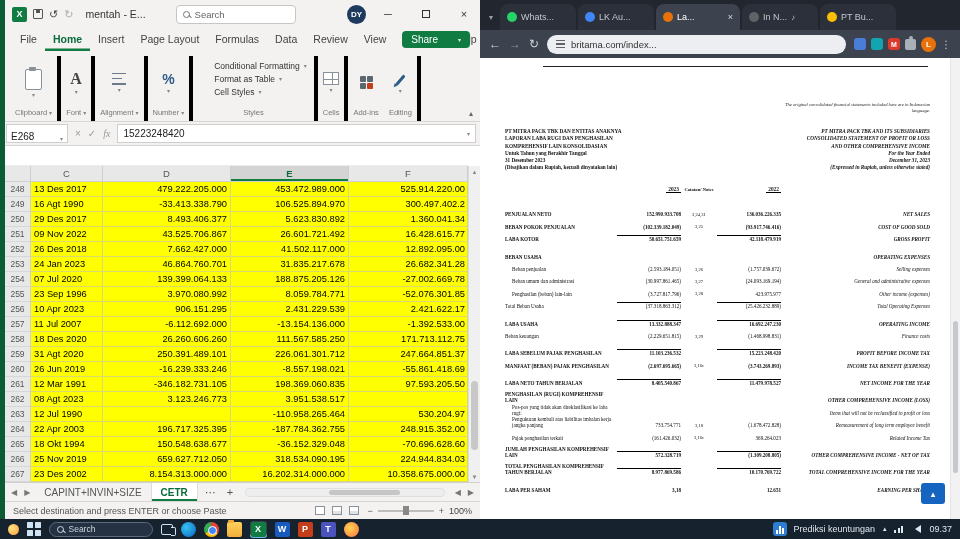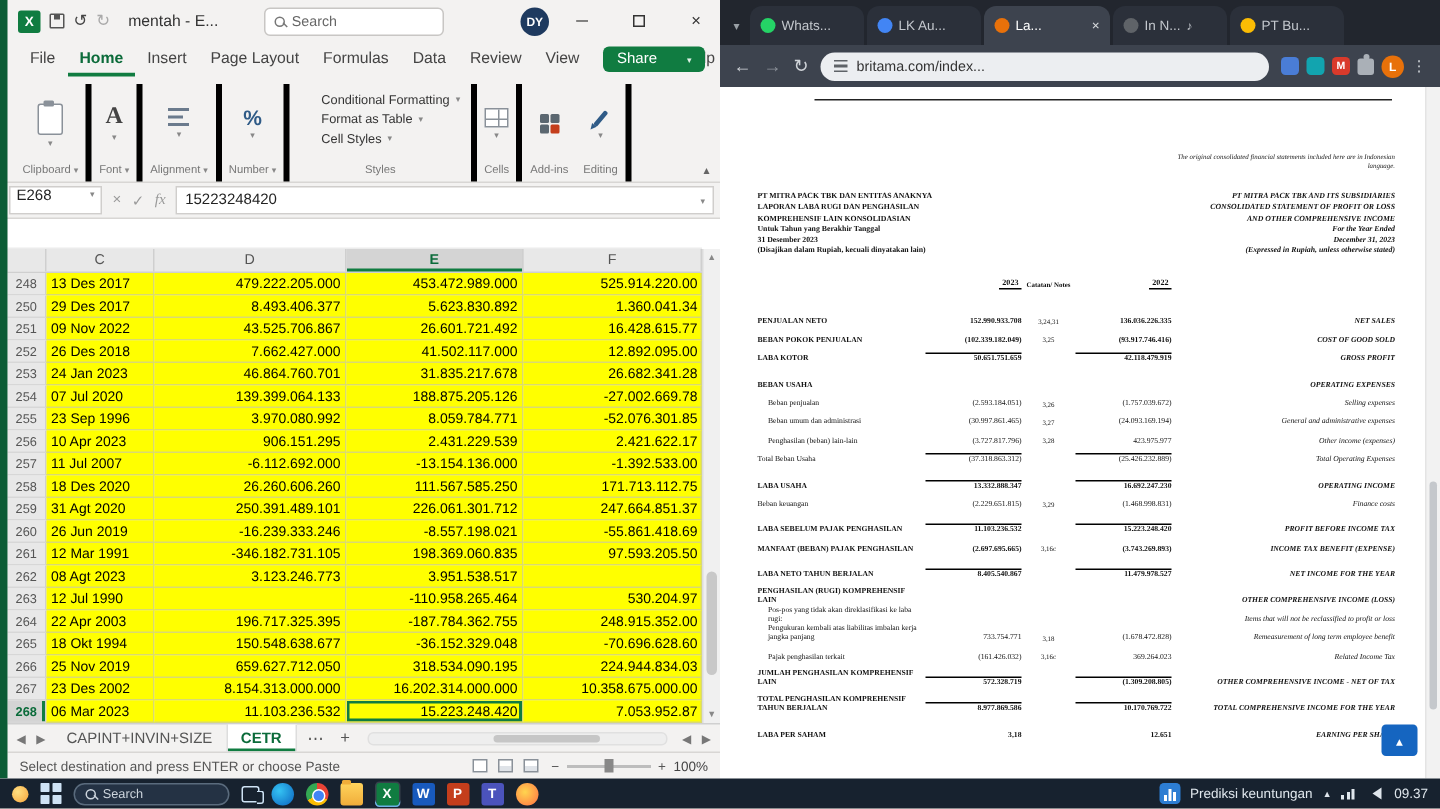--- a/index.html
+++ b/index.html
@@ -45,21 +45,21 @@
 .sic{width:10px;height:10px;border-radius:2px;flex:none}
 .cells-icon{width:16px;height:13px;border:1px solid #8a9199;background-color:#fff;background-image:linear-gradient(#8a9199,#8a9199),linear-gradient(90deg,#8a9199,#8a9199);background-size:100% 1px,1px 100%;background-position:0 6px,8px 0;background-repeat:no-repeat}
 .pencil{width:3px;height:12px;background:#2f5b87;transform:rotate(40deg);border-radius:1px;position:relative;margin-top:2px}
 .pencil::after{content:"";position:absolute;bottom:-4px;left:-1px;border-left:2.5px solid transparent;border-right:2.5px solid transparent;border-top:4px solid #2f5b87}
 .addins{display:grid;grid-template-columns:6px 6px;grid-template-rows:6px 6px;gap:1px}
 .addins i{background:#5b6770;border-radius:1px}
 .addins i:last-child{background:#c43e1c}
 .rcollapse{position:absolute;right:7px;bottom:3px;font-size:8px;color:#666}
 
 .xformula{height:24px;background:#f3f2f1;display:flex;align-items:stretch;padding:2px 4px 2px 6px;border-bottom:1px solid #d8d6d4}
-.namebox{width:62px;background:#fff;border:1px solid #d0cecc;font-size:10px;display:flex;align-items:flex-start;justify-content:space-between;padding:0 4px;color:#222}
+.namebox{width:62px;background:#fff;border:1px solid #d0cecc;font-size:10px;display:flex;align-items:flex-end;justify-content:space-between;padding:0 4px;color:#222}
 .fxbtns{display:flex;align-items:center;gap:7px;padding:0 7px;color:#9a9a9a;font-size:10px}
 .fxit{font-style:italic;font-family:"Liberation Serif",serif}
 .fml{flex:1;background:#fff;border:1px solid #d0cecc;font-size:10px;display:flex;align-items:center;justify-content:space-between;padding:0 5px;color:#222}
 
 .xgridwrap{position:absolute;left:5px;top:146px;right:0;bottom:37px;background:#fff}
 .blankstrip{position:absolute;top:0;left:0;right:12px;height:20px;background:#fff;border-bottom:1px solid #ececec}
 .ghead{position:absolute;top:20px;left:0;right:12px;height:16px;display:flex;background:#e8e8e8;border-bottom:1px solid #cfcfcf}
 .gcorner{width:26px;border-right:1px solid #cfcfcf;background:#e8e8e8}
 .ghcols{flex:1;display:flex}
 .ghcols>div{border-right:1px solid #cfcfcf;font-size:9.5px;color:#555;display:flex;align-items:center;justify-content:center}
@@ -389,20 +389,27 @@
       <div class="grows">
 
           <div class="grow">
             <div class="gnum">248</div>
             <div class="gc c">13 Des 2017</div>
             <div class="gc d">479.222.205.000</div>
             <div class="gc e">453.472.989.000</div>
             <div class="gc f">525.914.220.00</div>
           </div>
 
+          <div class="grow">
+            <div class="gnum">249</div>
+            <div class="gc c">16 Agt 1990</div>
+            <div class="gc d">-33.413.338.790</div>
+            <div class="gc e">106.525.894.970</div>
+            <div class="gc f">300.497.402.2</div>
+          </div>
 
           <div class="grow">
             <div class="gnum">250</div>
             <div class="gc c">29 Des 2017</div>
             <div class="gc d">8.493.406.377</div>
             <div class="gc e">5.623.830.892</div>
             <div class="gc f">1.360.041.34</div>
           </div>
 
           <div class="grow">
@@ -534,27 +541,20 @@
           </div>
 
           <div class="grow">
             <div class="gnum">267</div>
             <div class="gc c">23 Des 2002</div>
             <div class="gc d">8.154.313.000.000</div>
             <div class="gc e">16.202.314.000.000</div>
             <div class="gc f">10.358.675.000.00</div>
           </div>
 
-          <div class="grow selrow">
-            <div class="gnum">268</div>
-            <div class="gc c">06 Mar 2023</div>
-            <div class="gc d">11.103.236.532</div>
-            <div class="gc e">15.223.248.420</div>
-            <div class="gc f">7.053.952.87</div>
-          </div>
         </div>
       <div class="vscroll">
         <div class="varr">▲</div>
         <div class="vthumb"></div>
         <div class="varr dn">▼</div>
       </div>
     </div>
 
     <div class="xtabs">
       <span class="tabarr">◀</span>

